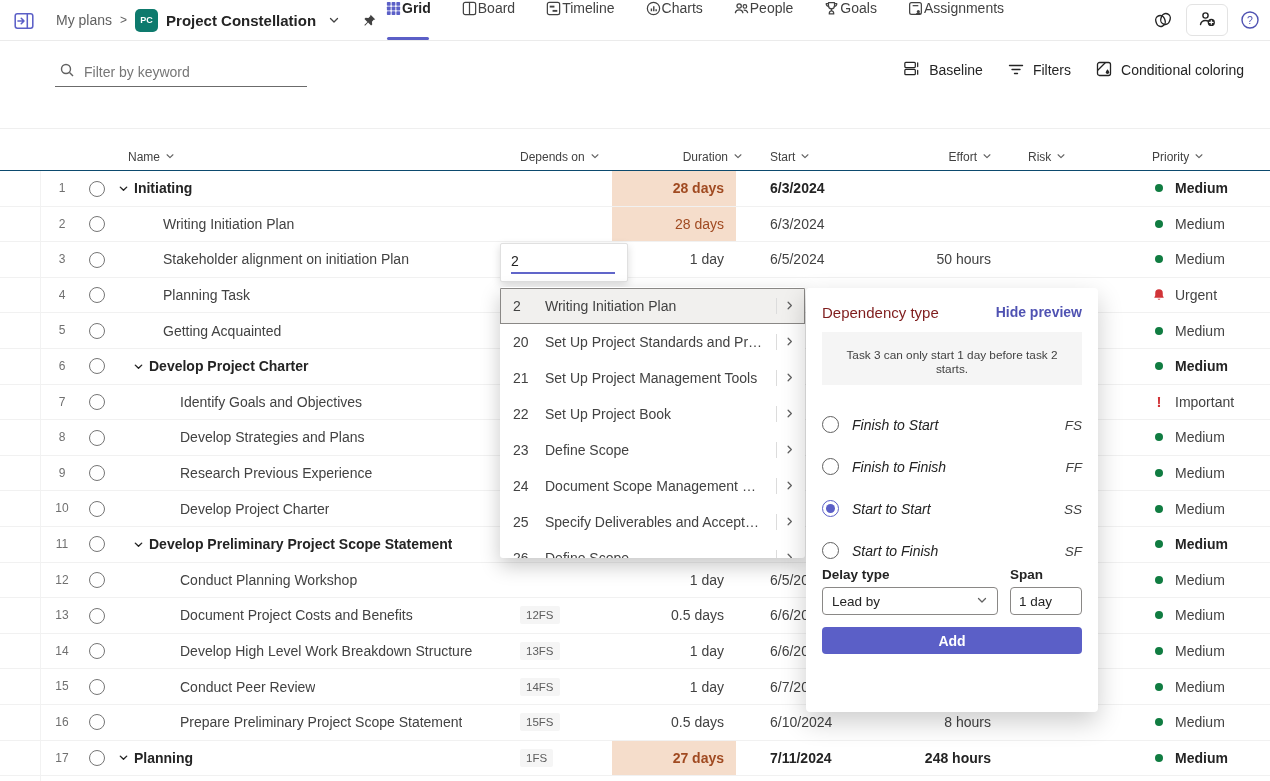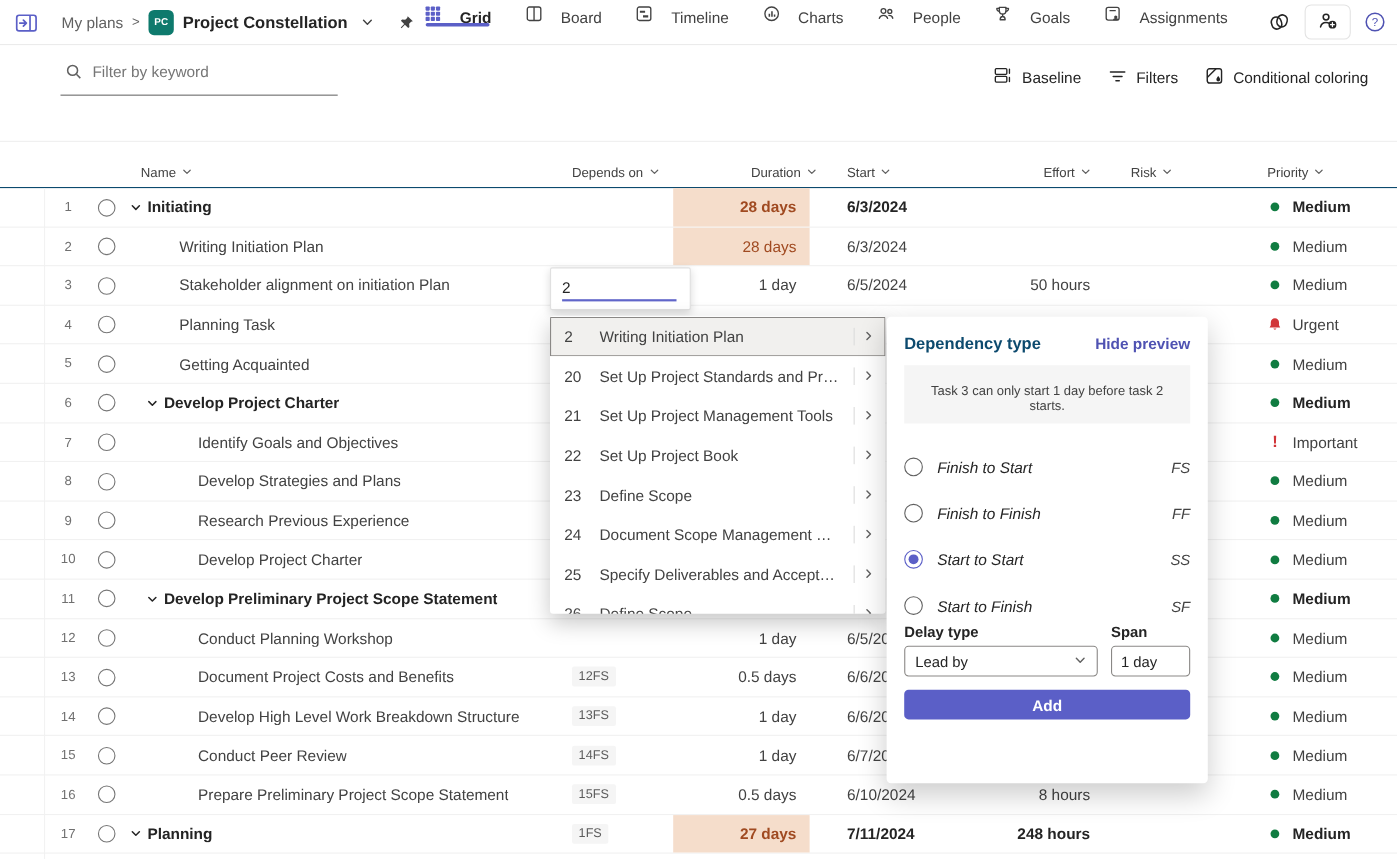--- a/index.html
+++ b/index.html
@@ -13,33 +13,33 @@
   .sidebar-toggle{position:absolute;left:13px;top:10px;width:22px;height:22px;cursor:pointer;}
   .breadcrumb{position:absolute;left:56px;top:0;height:40px;display:flex;align-items:center;gap:8px;}
   .myplans{font-size:14px;color:#616161;cursor:pointer;}
   .crumb-sep{color:#616161;font-size:12px;}
   .plan-logo{width:23px;height:23px;border-radius:5px;background:#0e7a6d;color:#fff;font-size:9px;
     font-weight:bold;display:flex;align-items:center;justify-content:center;}
   .plan-name{font-size:15px;font-weight:bold;color:#242424;}
   .plan-chevron{margin-left:4px;display:flex;cursor:pointer;}
   .pin-icon{margin-left:14px;display:flex;cursor:pointer;}
   .tabs{position:absolute;left:385px;top:0;height:40px;display:flex;gap:30px;}
-  .tab{position:relative;display:flex;align-items:flex-end;gap:16px;font-size:14px;color:#424242;
-    height:24px;background:none;border:none;font-family:inherit;cursor:pointer;}
+  .tab{position:relative;display:flex;align-items:flex-start;gap:0;font-size:14px;color:#424242;
+    height:40px;background:none;border:none;font-family:inherit;cursor:pointer;}
   .tab.active .tab-label{font-weight:bold;color:#242424;}
   .tab.active::after{content:"";position:absolute;left:2px;right:2px;bottom:0;height:3px;
     border-radius:2px;background:#5b5fc7;}
   .top-actions{position:absolute;right:10px;top:0;height:40px;display:flex;align-items:center;gap:12px;}
   .adduser-btn{width:42px;height:32px;border:1px solid #e3e3e3;border-radius:6px;background:#fff;
     display:flex;align-items:center;justify-content:center;cursor:pointer;}
   .icon-btn{display:flex;align-items:center;justify-content:center;cursor:pointer;background:none;border:none;}
 
   
   .search-box{position:absolute;left:55px;top:57px;width:252px;height:30px;
-    border-bottom:1px solid #6b6b6b;display:flex;align-items:flex-start;gap:9px;padding:0 4px;}
+    border-bottom:1px solid #6b6b6b;display:flex;align-items:center;gap:9px;padding:0 4px;}
   .search-input{border:none;outline:none;font-size:14px;color:#424242;width:100%;font-family:inherit;background:transparent;}
   .search-input::placeholder{color:#767676;}
   .toolbar-actions{position:absolute;right:26px;top:59px;display:flex;gap:24px;align-items:center;}
   .tb-btn{display:flex;align-items:center;gap:8px;font-size:14px;color:#242424;background:none;border:none;
     font-family:inherit;cursor:pointer;}
 
   .grid-elevation{position:absolute;left:0;top:128px;width:1270px;height:1px;background:#efefef;}
 
   
   .grid-header{position:absolute;left:0;top:143px;width:1270px;height:28px;border-bottom:1px solid #0c4a6e;
@@ -105,21 +105,21 @@
   .dd-item.hl{background:#f1f0ee;box-shadow:inset 0 0 0 1px #8a8886;}
   .dd-num{width:20px;flex:none;}
   .dd-name{flex:1;white-space:nowrap;overflow:hidden;text-overflow:ellipsis;}
   .dd-side{display:flex;align-items:center;gap:7px;flex:none;}
   .dd-div{width:1px;height:16px;background:#dcdcdc;}
 
   
   .dep-panel{position:absolute;left:806px;top:288px;width:292px;height:424px;background:#fff;border-radius:4px;
     box-shadow:0 10px 26px rgba(0,0,0,.2);z-index:50;padding:14px 16px;}
   .panel-head{display:flex;justify-content:space-between;align-items:center;height:20px;}
-  .panel-title{font-size:15px;font-weight:bold;color:#0c4a6e;}
+  .panel-title{font-size:15px;font-weight:normal;color:#7f1d1d;}
   .hide-preview{font-size:14px;font-weight:bold;color:#4f52b2;cursor:pointer;}
   .preview{margin-top:10px;background:#f5f5f5;padding:8px 8px 9px;}
   .pchart{position:relative;height:66px;background:#fff;}
   .hatch{position:absolute;left:58px;top:0;width:31px;height:80px;
     background:repeating-linear-gradient(135deg,#cfcfcf 0 1.5px,transparent 1.5px 5.5px);}
   .gridline{position:absolute;left:0;right:0;top:33px;height:1px;background:#ededed;}
   .tbar{position:absolute;height:17px;border:1px solid #5ea1d8;background:#b9d9f3;border-radius:3px;
     font-size:10.5px;color:#2a5b84;display:flex;align-items:center;justify-content:center;z-index:2;}
   .tbar.t2{left:90px;top:10px;width:108px;}
   .tbar.t3{left:57px;top:42px;width:106px;}

